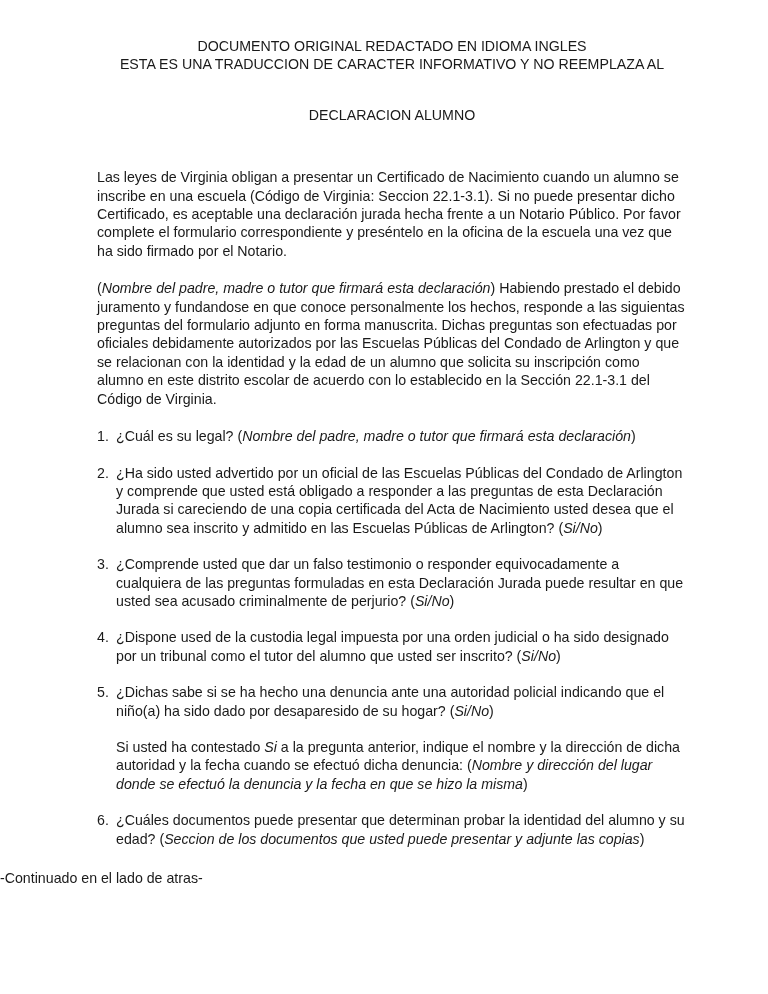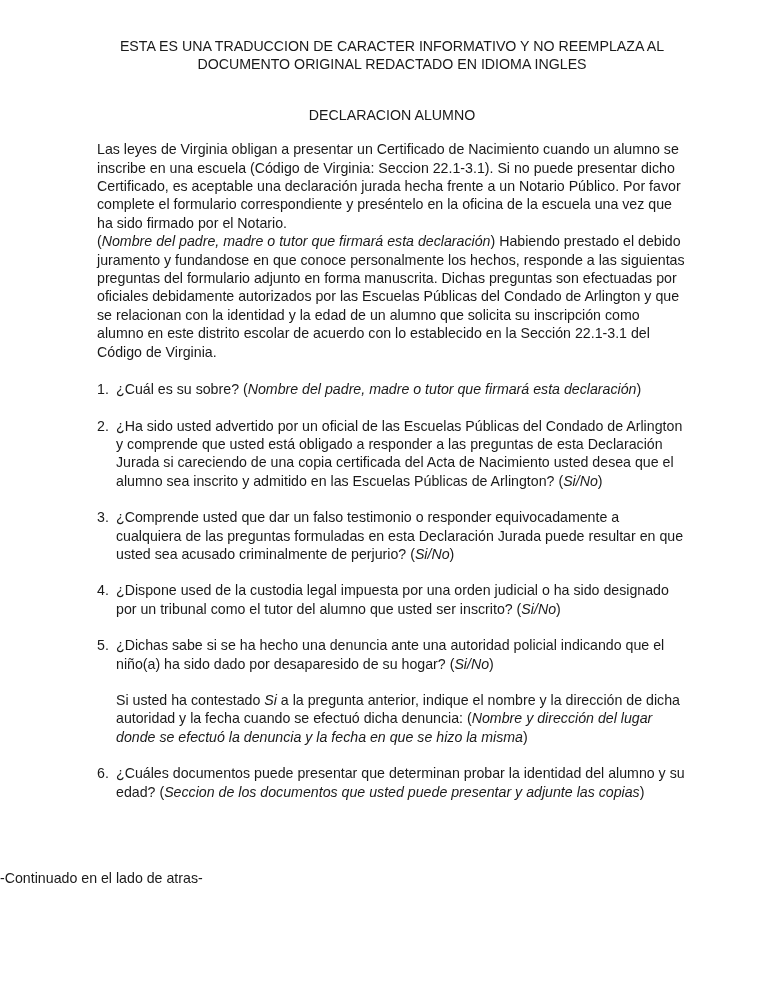--- a/index.html
+++ b/index.html
@@ -29,23 +29,24 @@
   .header-block {
     margin: 0;
   }
   .title-block {
     margin-top: 32px;
   }
   .para {
     margin: 0;
   }
   .intro {
-    margin-top: 16px;
+    margin-top: 44px;
   }
   .oath {
+    margin-top: 19px;
   }
   ol.questions {
     list-style: none;
     margin: 19px 0 0 0;
     padding: 0;
   }
   ol.questions > li {
     position: relative;
     padding-left: 19px;
     margin-bottom: 18px;
@@ -67,37 +68,37 @@
     width: 768px;
     top: 869px;
   }
 </style>
 </head>
 <body>
 
 <div class="page">
 
   <div class="header-block center">
+    <div>DOCUMENTO ORIGINAL REDACTADO EN IDIOMA INGLES</div>
     <div>ESTA ES UNA TRADUCCION DE CARACTER INFORMATIVO Y NO REEMPLAZA AL</div>
-    <div>DOCUMENTO ORIGINAL REDACTADO EN IDIOMA INGLES</div>
   </div>
 
   <div class="title-block center">
     <div>DECLARACION ALUMNO</div>
   </div>
 
   <p class="para intro">Las leyes de Virginia obligan a presentar un Certificado de Nacimiento cuando un alumno se inscribe en una escuela (Código de Virginia: Seccion 22.1-3.1). Si no puede presentar dicho Certificado, es aceptable una declaración jurada hecha frente a un Notario Público. Por favor complete el formulario correspondiente y preséntelo en la oficina de la escuela una vez que ha sido firmado por el Notario.</p>
 
   <p class="para oath"><span>(</span><em>Nombre del padre, madre o tutor que firmará esta declaración</em><span>) Habiendo prestado el debido juramento y fundandose en que conoce personalmente los hechos, responde a las siguientas preguntas del formulario adjunto en forma manuscrita. Dichas preguntas son efectuadas por oficiales debidamente autorizados por las Escuelas Públicas del Condado de Arlington y que se relacionan con la identidad y la edad de un alumno que solicita su inscripción como alumno en este distrito escolar de acuerdo con lo establecido en la Sección 22.1-3.1 del Código de Virginia.</span></p>
 
   <ol class="questions">
 
     <li>
       <span class="qnum">1.</span>
-      <span>¿Cuál es su sobre? (</span><em>Nombre del padre, madre o tutor que firmará esta declaración</em><span>)</span>
+      <span>¿Cuál es su legal? (</span><em>Nombre del padre, madre o tutor que firmará esta declaración</em><span>)</span>
     </li>
 
     <li>
       <span class="qnum">2.</span>
       <span>¿Ha sido usted advertido por un oficial de las Escuelas Públicas del Condado de Arlington y comprende que usted está obligado a responder a las preguntas de esta Declaración Jurada si careciendo de una copia certificada del Acta de Nacimiento usted desea que el alumno sea inscrito y admitido en las Escuelas Públicas de Arlington? (</span><em>Si/No</em><span>)</span>
     </li>
 
     <li>
       <span class="qnum">3.</span>
       <span>¿Comprende usted que dar un falso testimonio o responder equivocadamente a cualquiera de las preguntas formuladas en esta Declaración Jurada puede resultar en que usted sea acusado criminalmente de perjurio? (</span><em>Si/No</em><span>)</span>

